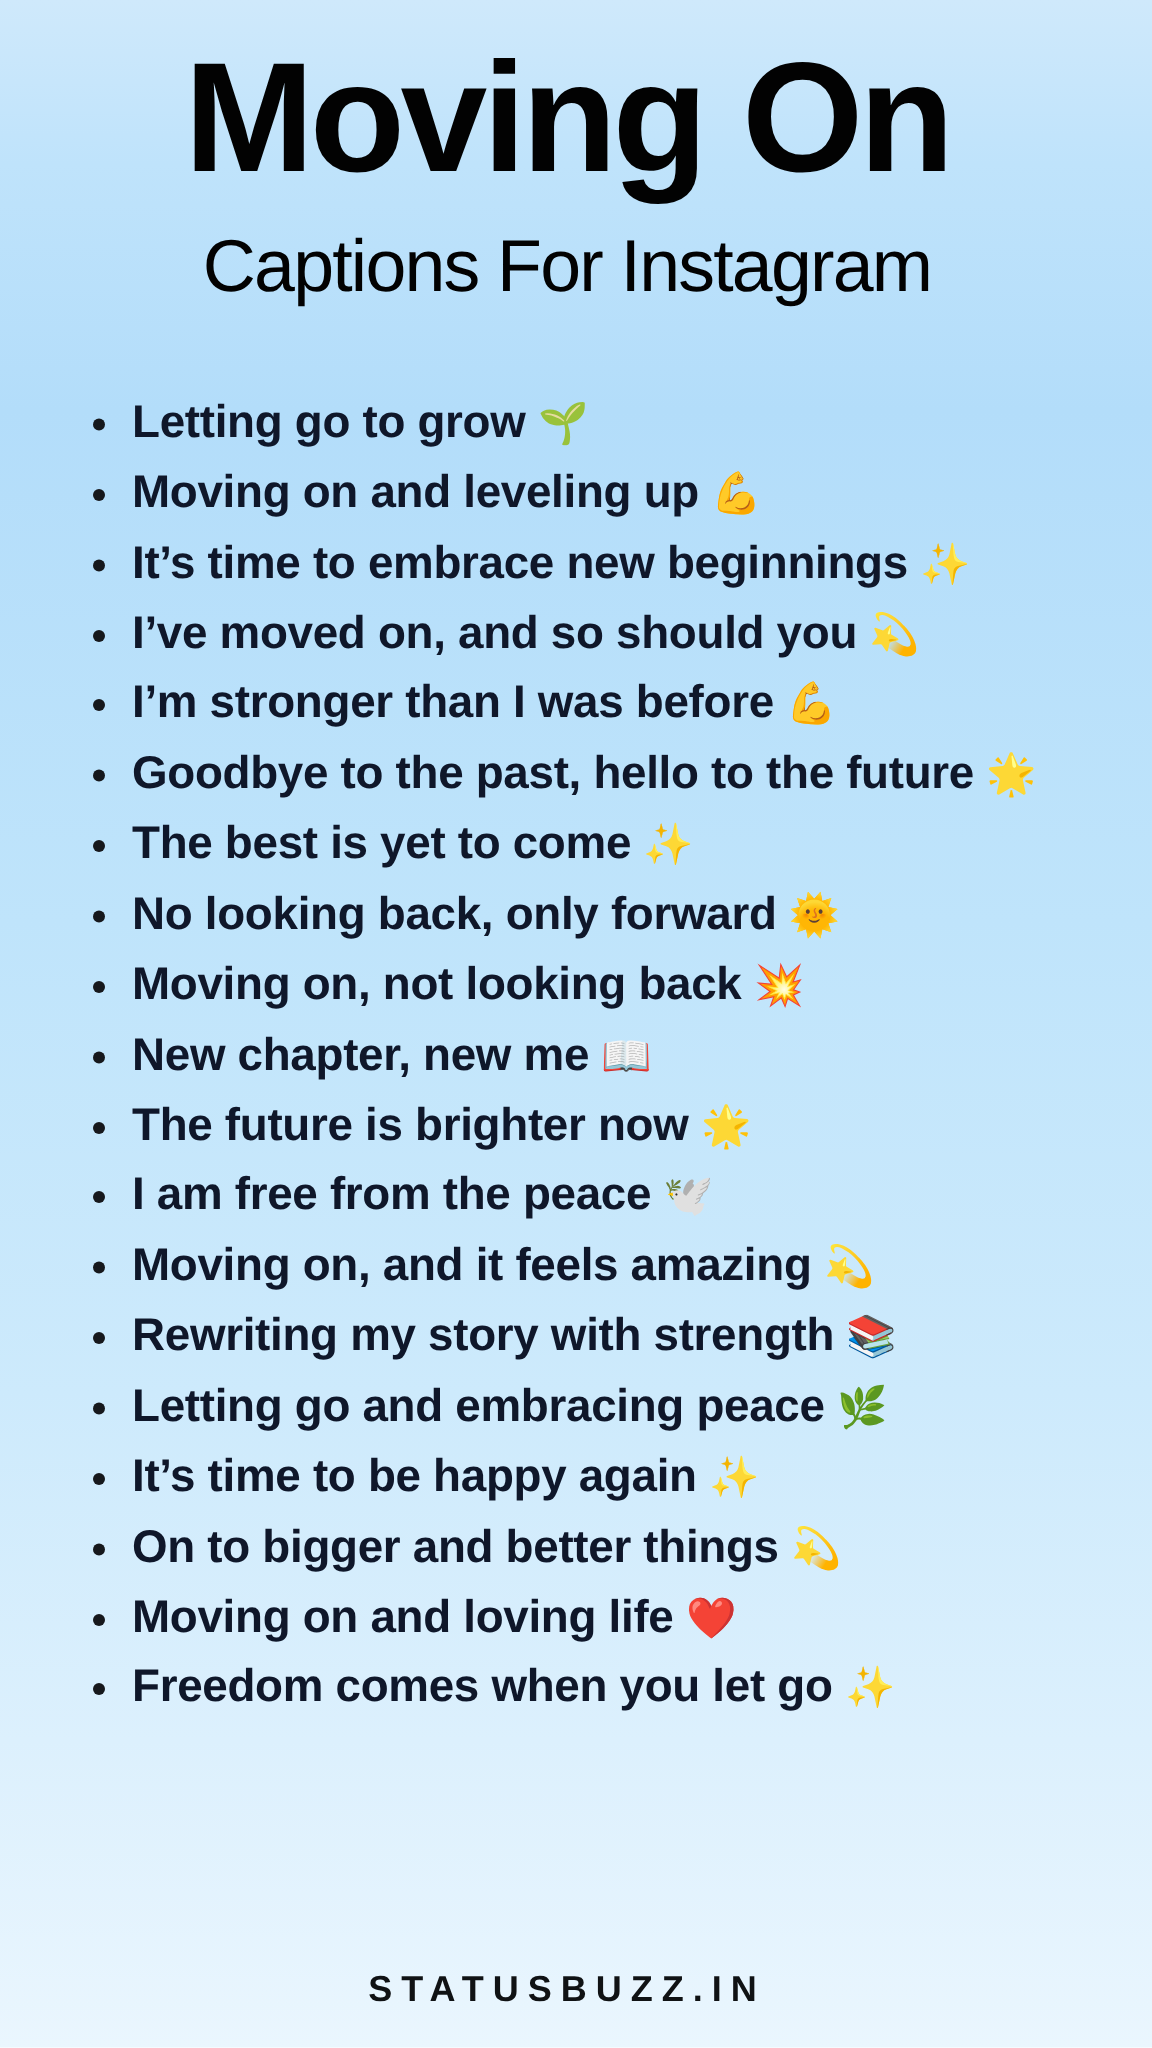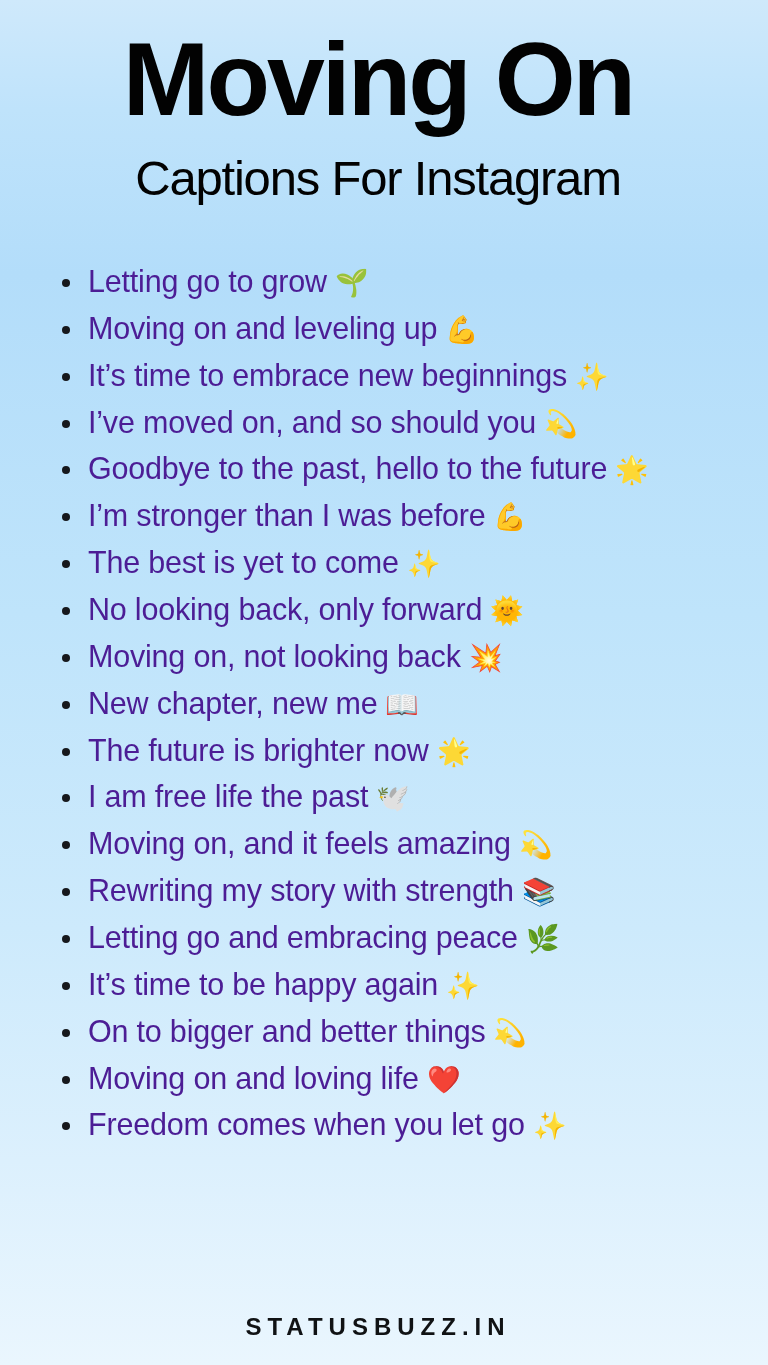--- a/index.html
+++ b/index.html
@@ -52,24 +52,25 @@
   }
   ul.captions {
     margin: 0;
     padding: 0 0 0 54px;
     list-style: none;
   }
   ul.captions li {
     position: relative;
     font-size: 30.5px;
     line-height: 1.52;
-    color: #4c1d95;
+    color: #0f172a;
     letter-spacing: -0.2px;
     margin: 0 0 0.5px 0;
     padding-right: 30px;
+    font-weight: bold;
   }
   ul.captions li::before {
     content: "";
     position: absolute;
     left: -26px;
     top: 21px;
     width: 8px;
     height: 8px;
     background: #16181c;
     border-radius: 50%;
@@ -99,28 +100,28 @@
     <h1 class="title">Moving On</h1>
     <h2 class="subtitle">Captions For Instagram</h2>
   </div>
 
   <div class="list-wrap">
     <ul class="captions" id="captions-list">
         <li><span>Letting go to grow</span> <span class="emoji">🌱</span></li>
         <li><span>Moving on and leveling up</span> <span class="emoji">💪</span></li>
         <li><span>It’s time to embrace new beginnings</span> <span class="emoji">✨</span></li>
         <li><span>I’ve moved on, and so should you</span> <span class="emoji">💫</span></li>
+        <li><span>I’m stronger than I was before</span> <span class="emoji">💪</span></li>
         <li><span>Goodbye to the past, hello to the future</span> <span class="emoji">🌟</span></li>
-        <li><span>I’m stronger than I was before</span> <span class="emoji">💪</span></li>
         <li><span>The best is yet to come</span> <span class="emoji">✨</span></li>
         <li><span>No looking back, only forward</span> <span class="emoji">🌞</span></li>
         <li><span>Moving on, not looking back</span> <span class="emoji">💥</span></li>
         <li><span>New chapter, new me</span> <span class="emoji">📖</span></li>
         <li><span>The future is brighter now</span> <span class="emoji">🌟</span></li>
-        <li><span>I am free life the past</span> <span class="emoji">🕊️</span></li>
+        <li><span>I am free from the peace</span> <span class="emoji">🕊️</span></li>
         <li><span>Moving on, and it feels amazing</span> <span class="emoji">💫</span></li>
         <li><span>Rewriting my story with strength</span> <span class="emoji">📚</span></li>
         <li><span>Letting go and embracing peace</span> <span class="emoji">🌿</span></li>
         <li><span>It’s time to be happy again</span> <span class="emoji">✨</span></li>
         <li><span>On to bigger and better things</span> <span class="emoji">💫</span></li>
         <li><span>Moving on and loving life</span> <span class="emoji">❤️</span></li>
         <li><span>Freedom comes when you let go</span> <span class="emoji">✨</span></li>
       </ul>
   </div>
 

